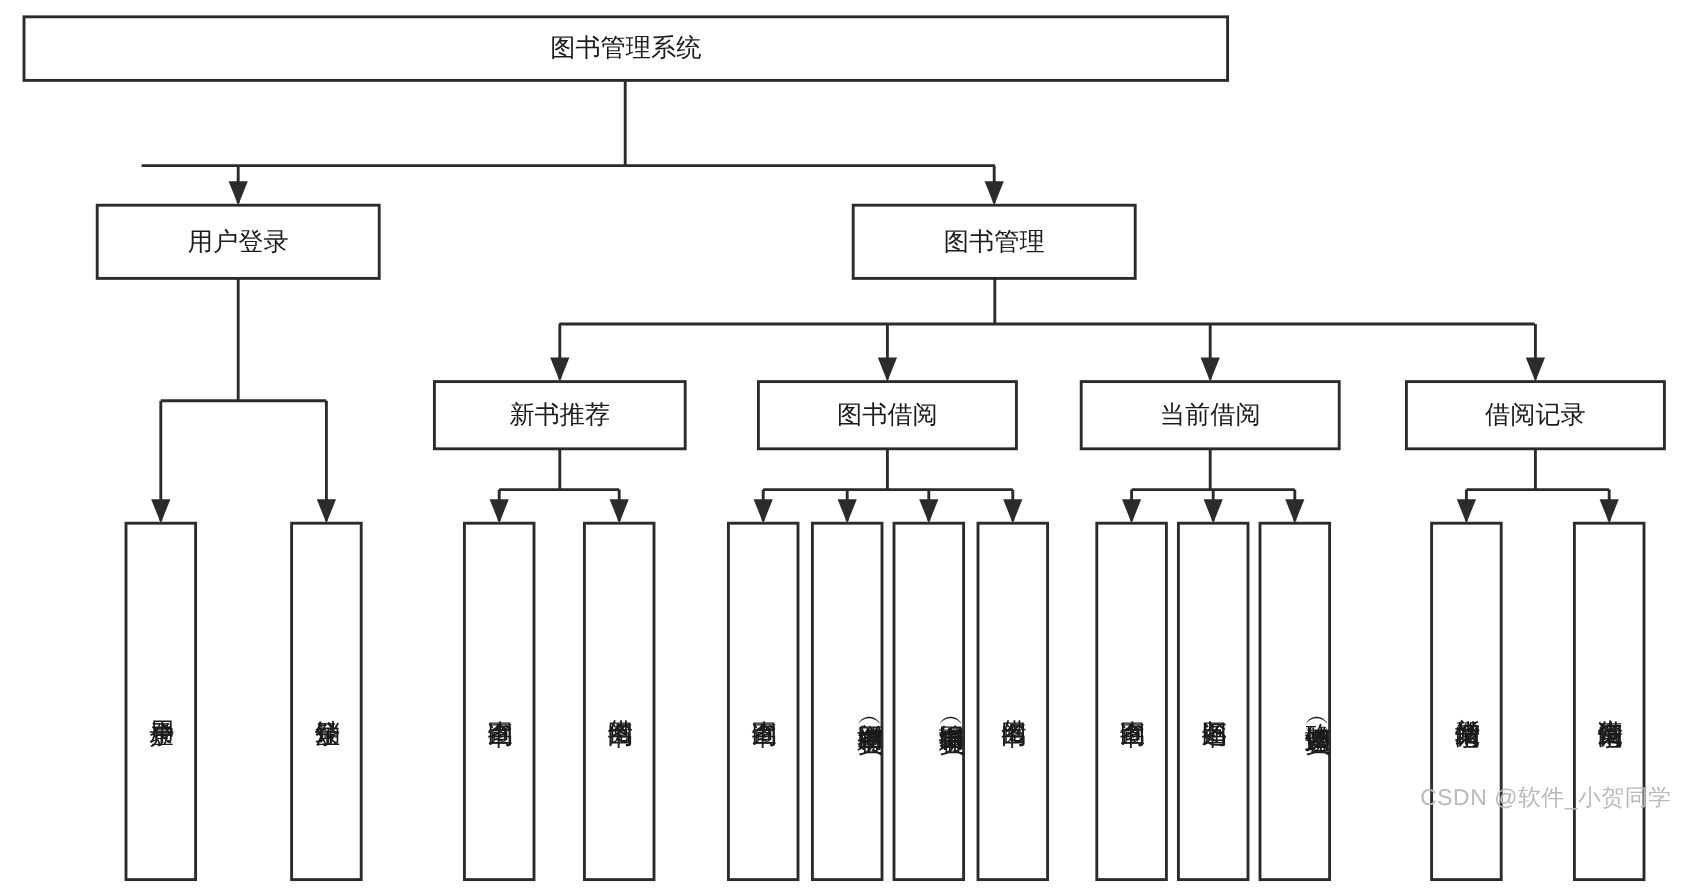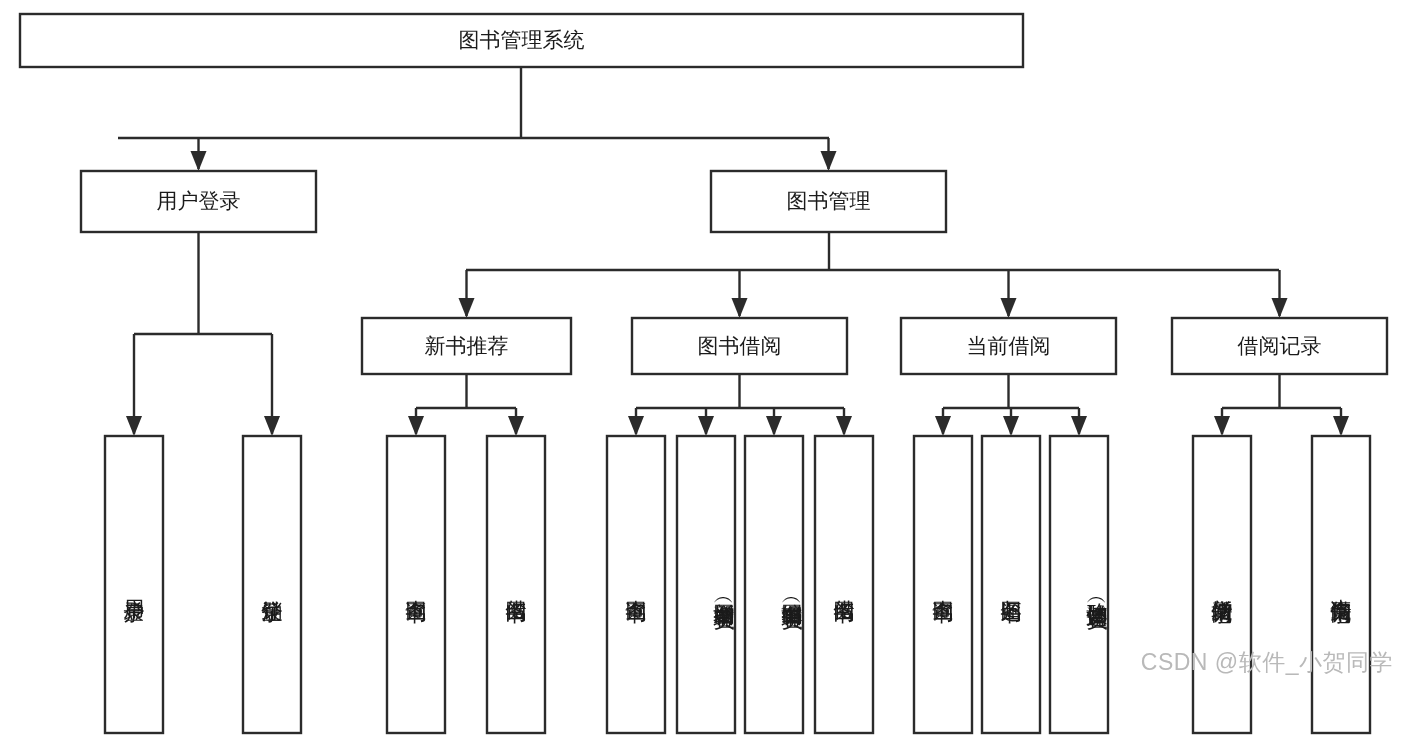--- a/index.html
+++ b/index.html
@@ -66,21 +66,21 @@
     pointer-events: none;
   }
   .node-label-v.center-v {
     align-items: center;
   }
   .watermark {
     position: absolute;
     right: 12px;
     bottom: 6px;
     font-family: "Liberation Sans", "DejaVu Sans", sans-serif;
-    font-size: 23px;
+    font-size: 19px;
     color: #b9b9b9;
     letter-spacing: 0.5px;
     white-space: nowrap;
     user-select: none;
   }
 </style>
 </head>
 <body>
 
 <div id="diagram-root">

